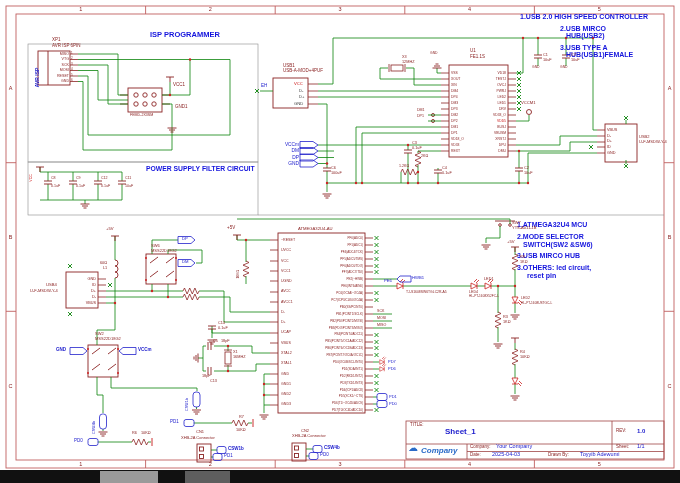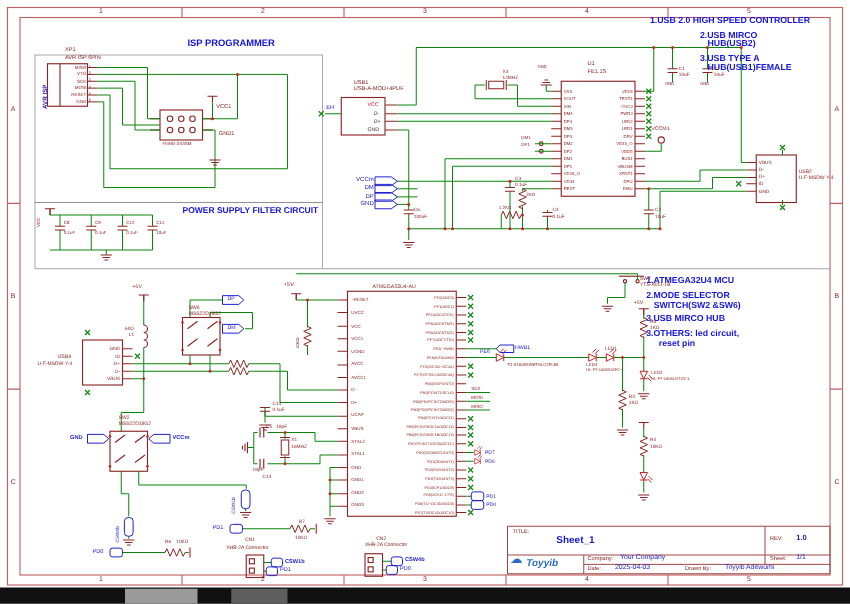--- a/index.html
+++ b/index.html
@@ -542,21 +542,21 @@
 <div class="lbl m" style="left:301px;top:428.5px;font-size:4px">CN2</div>
 <div class="lbl m" style="left:292px;top:434px;font-size:4px">XHB-2A Connector</div>
 <div class="lbl bl" style="left:324px;top:445.5px;font-size:4.5px;font-weight:bold">CSW4b</div>
 <div class="lbl bl" style="left:320px;top:452.5px;font-size:4.5px">PD0</div>
 
 <div class="lbl m" style="left:410px;top:423px;font-size:4.5px">TITLE:</div>
 <div class="lbl bl" style="left:445px;top:428px;font-size:8px;font-weight:bold">Sheet_1</div>
 <div class="lbl m" style="left:616px;top:429px;font-size:4.5px">REV:</div>
 <div class="lbl bl" style="left:637px;top:428px;font-size:6px;font-weight:bold">1.0</div>
 <div class="lbl" style="left:408px;top:443px;font-size:10px;color:#2a6bc8">☁</div>
-<div class="lbl" style="left:421px;top:447px;font-size:8px;color:#2a6bc8;font-weight:bold;font-style:italic">Toyyib</div>
+<div class="lbl" style="left:421px;top:447px;font-size:8px;color:#2a6bc8;font-weight:bold;font-style:italic">Company</div>
 <div class="lbl m" style="left:470px;top:444.5px;font-size:4.5px">Company:</div>
 <div class="lbl bl" style="left:496px;top:444px;font-size:5.5px">Your Company</div>
 <div class="lbl m" style="left:616px;top:444.5px;font-size:4.5px">Sheet:</div>
 <div class="lbl bl" style="left:637px;top:444px;font-size:5.5px">1/1</div>
 <div class="lbl m" style="left:470px;top:452.5px;font-size:4.5px">Date:</div>
 <div class="lbl bl" style="left:492px;top:452px;font-size:5.5px">2025-04-03</div>
 <div class="lbl m" style="left:548px;top:452.5px;font-size:4.5px">Drawn By:</div>
 <div class="lbl bl" style="left:580px;top:452px;font-size:5.5px">Toyyib Adewumi</div>
 
 <div class="strip"></div>

